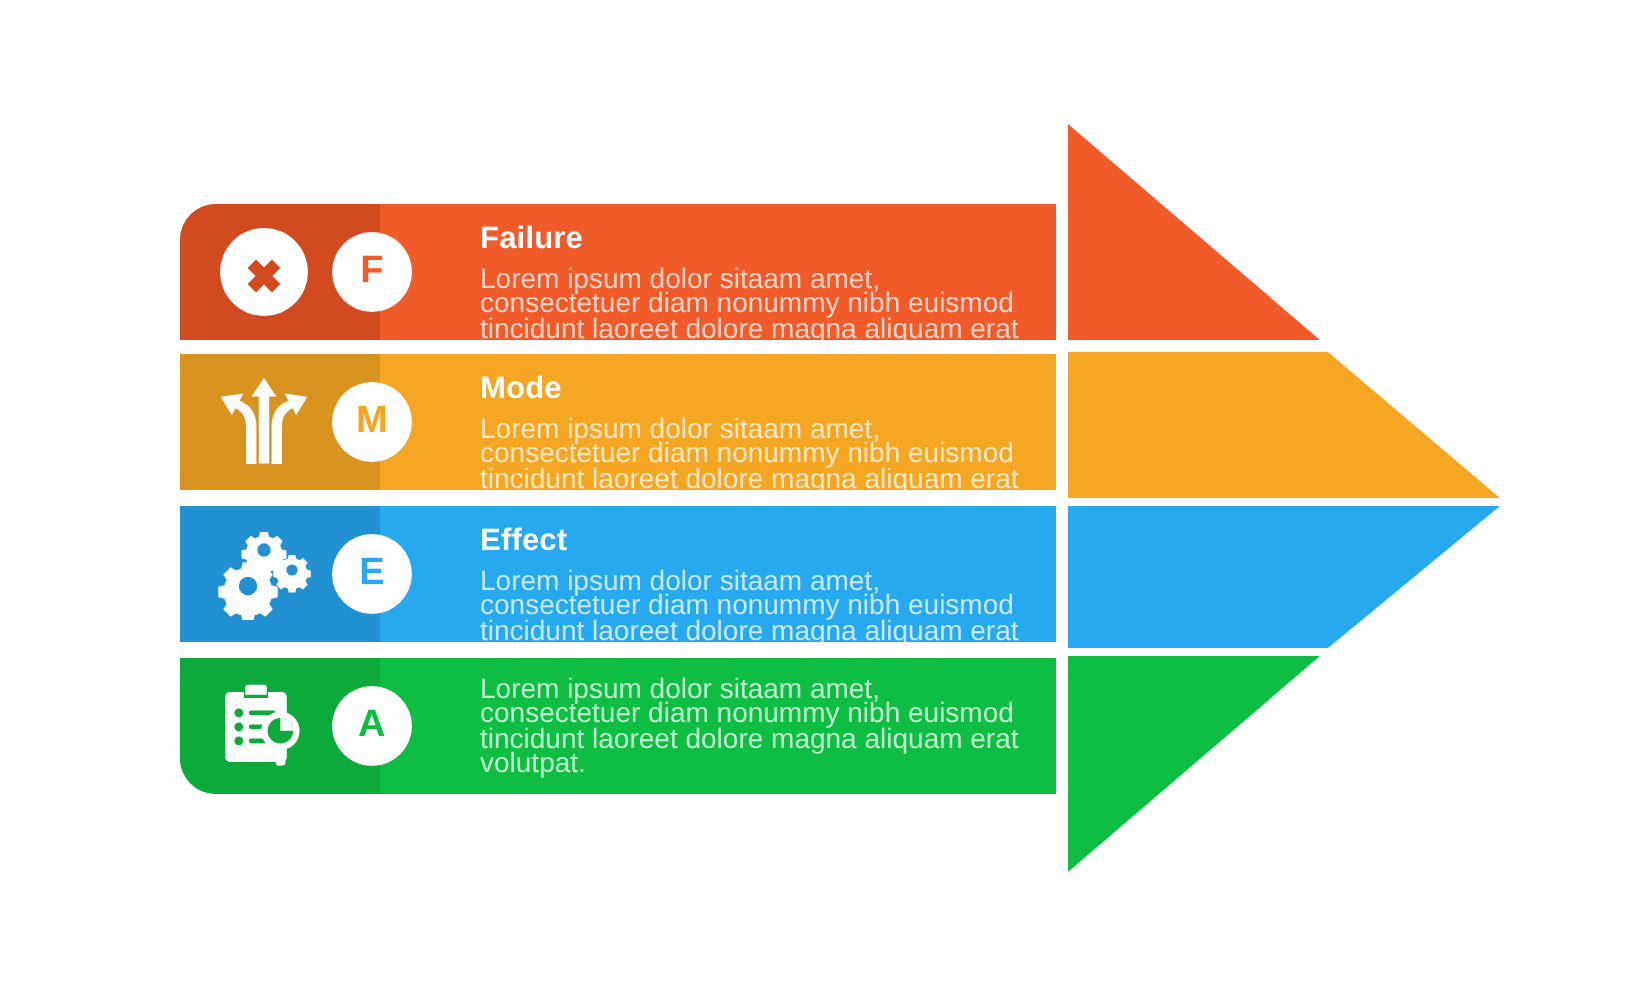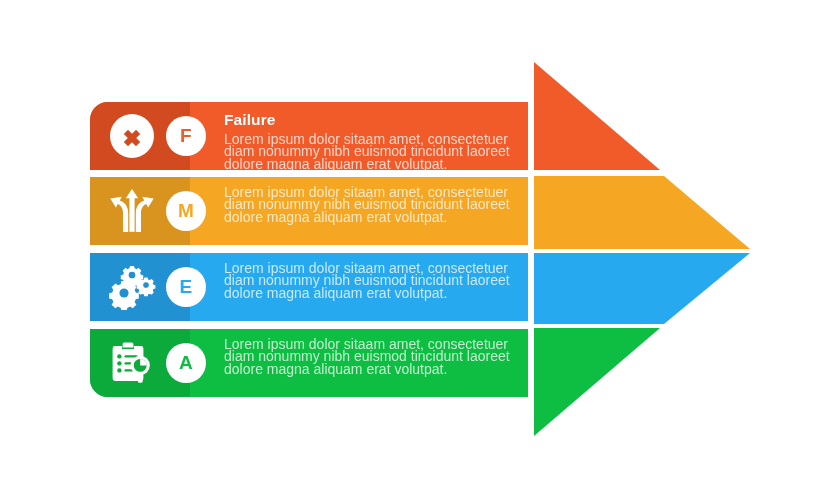--- a/index.html
+++ b/index.html
@@ -74,21 +74,21 @@
     align-items: center;
     justify-content: center;
     font-size: 19px;
     font-weight: bold;
     letter-spacing: .2px;
   }
 
   
   .text-block {
     position: absolute;
-    left: 134px;
+    left: 150px;
     right: 12px;
     top: 9px;
   }
   .row-title {
     color: #ffffff;
     font-size: 15.5px;
     font-weight: bold;
     line-height: 18px;
     margin: 0 0 4px 0;
     letter-spacing: .1px;
@@ -151,20 +151,21 @@
           <path d="M27.8 44 V25 c0-7 3.6-10.8 8.4-12.6 l-1.9-3.6 11.4 1.6 -5.6 9.2 -1.8-3.5 c-3.2 1.5-5.3 4.2-5.3 9.0 V44z"></path>
 
           <path d="M20.2 44 V25 c0-7-3.6-10.8-8.4-12.6 l1.9-3.6 -11.4 1.6 5.6 9.2 1.8-3.5 c3.2 1.5 5.3 4.2 5.3 9.0 V44z"></path>
         </g>
       </svg>
     </div>
     <div class="letter-badge" style="color: rgb(245, 166, 35);">
       <span>M</span>
     </div>
     <div class="text-block">
+      <p class="row-title">Mode</p>
       <p class="row-desc">Lorem ipsum dolor sitaam amet, consectetuer diam nonummy  nibh euismod tincidunt laoreet dolore magna aliquam erat volutpat.</p>
     </div>
   </div>
 
   <div class="row" id="row-2">
     <div class="bar-light" style="background: rgb(39, 169, 240);"></div>
     <div class="bar-dark" style="background: rgb(34, 145, 210);"></div>
     <div class="main-icon">
       <svg width="50" height="46" viewBox="0 0 50 46">
         <g fill="#ffffff">
@@ -183,20 +184,21 @@
             <path d="M-3.2-14.5h6.4l.9 3.8a11.6 11.6 0 0 1 3.2 1.3l3.3-2.1 4.5 4.5-2.1 3.3a11.6 11.6 0 0 1 1.3 3.2l3.8.9v6.4l-3.8.9a11.6 11.6 0 0 1-1.3 3.2l2.1 3.3-4.5 4.5-3.3-2.1a11.6 11.6 0 0 1-3.2 1.3l-.9 3.8h-6.4l-.9-3.8a11.6 11.6 0 0 1-3.2-1.3l-3.3 2.1-4.5-4.5 2.1-3.3a11.6 11.6 0 0 1-1.3-3.2l-3.8-.9v-6.4l3.8-.9a11.6 11.6 0 0 1 1.3-3.2l-2.1-3.3 4.5-4.5 3.3 2.1a11.6 11.6 0 0 1 3.2-1.3z"></path>
             <circle cx="0" cy="0" r="5.6" fill="#2291d2"></circle>
           </g>
         </g>
       </svg>
     </div>
     <div class="letter-badge" style="color: rgb(39, 169, 240);">
       <span>E</span>
     </div>
     <div class="text-block">
+      <p class="row-title">Effect</p>
       <p class="row-desc">Lorem ipsum dolor sitaam amet, consectetuer diam nonummy  nibh euismod tincidunt laoreet dolore magna aliquam erat volutpat.</p>
     </div>
   </div>
 
   <div class="row last" id="row-3">
     <div class="bar-light" style="background: rgb(14, 190, 66);"></div>
     <div class="bar-dark" style="background: rgb(12, 169, 59);"></div>
     <div class="main-icon">
       <svg width="50" height="50" viewBox="0 0 50 50">
         <g fill="#ffffff">

